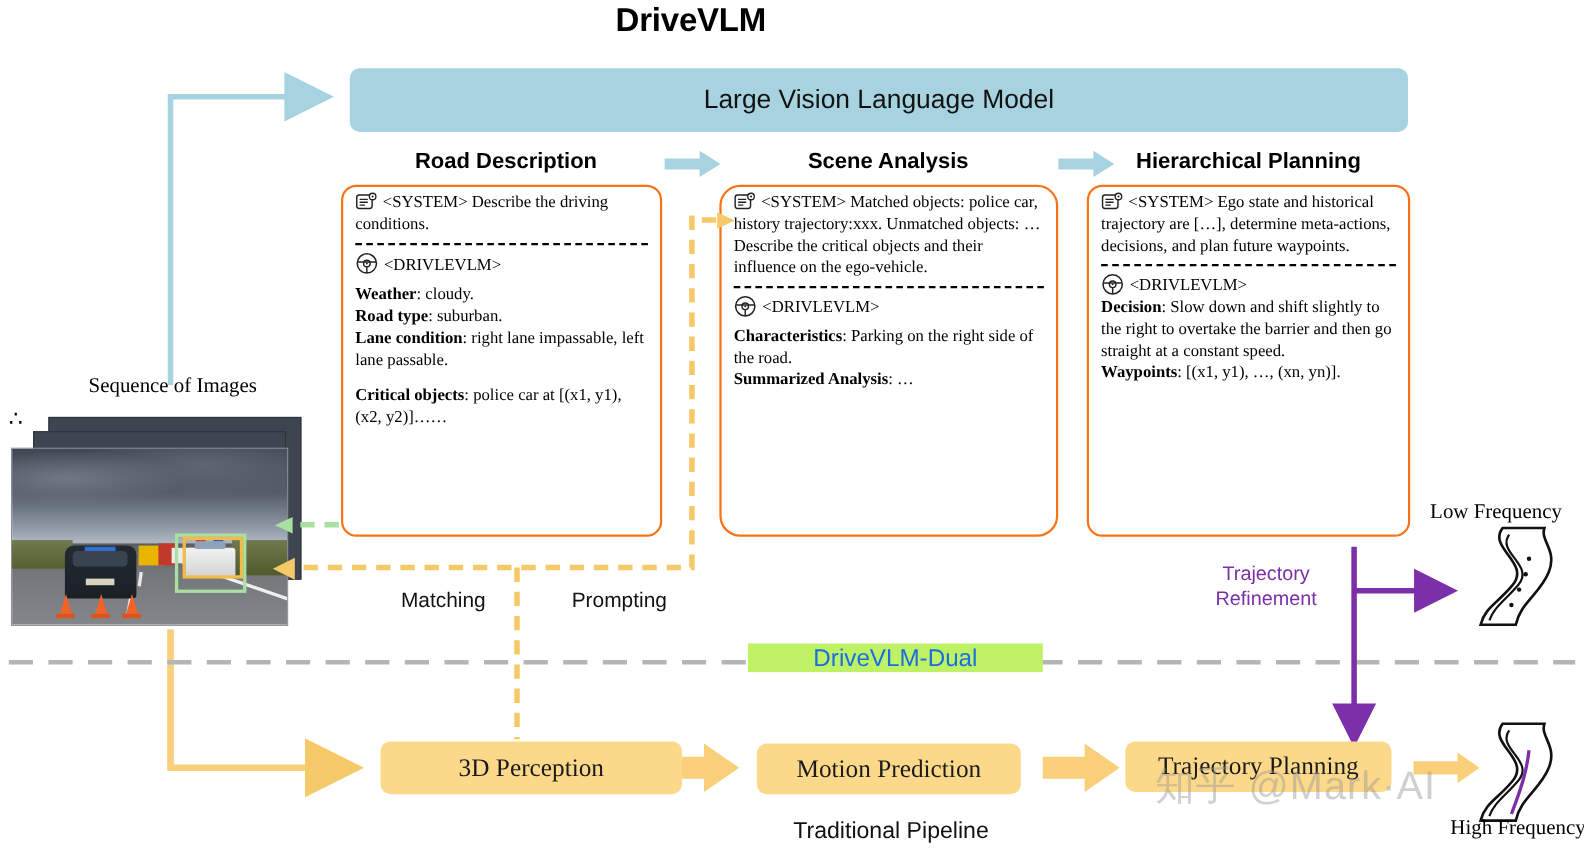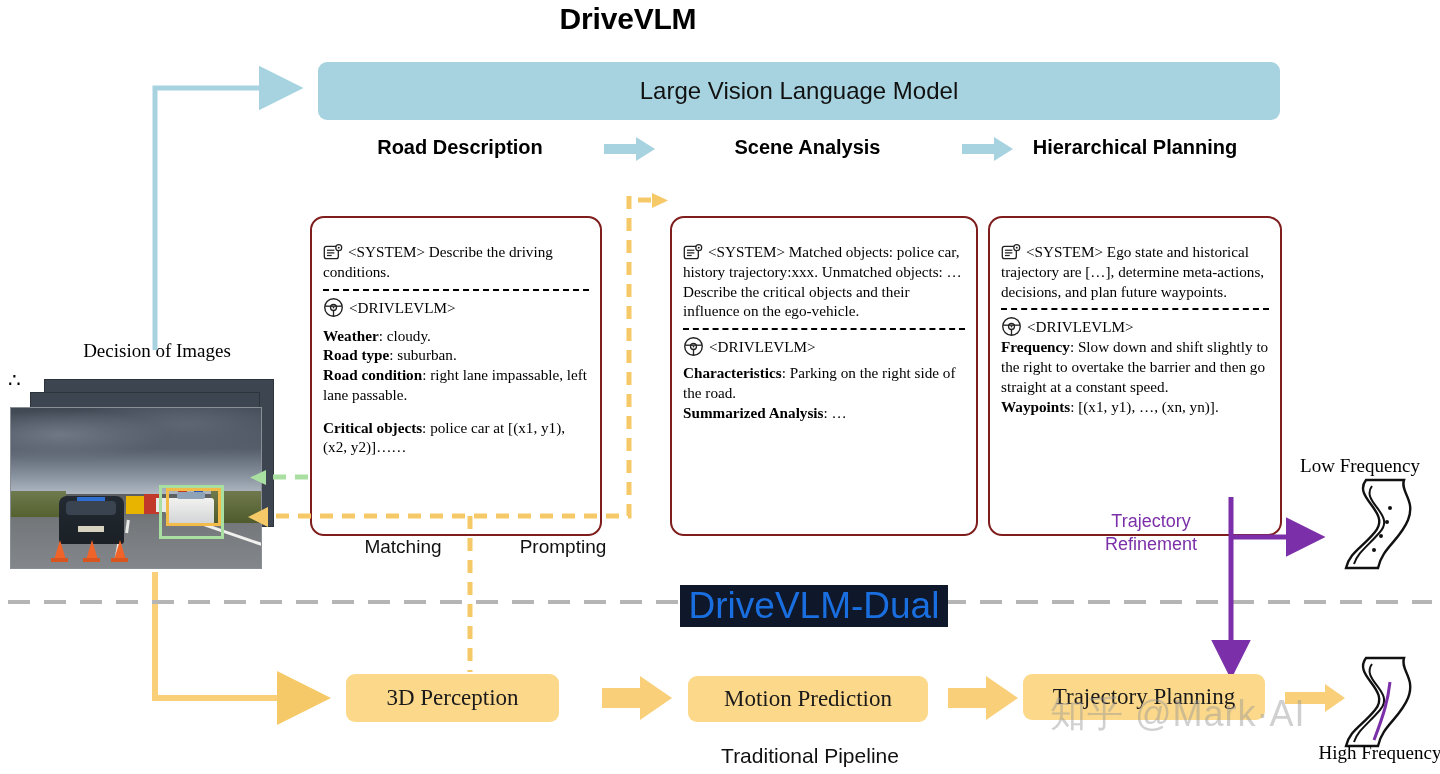--- a/index.html
+++ b/index.html
@@ -42,27 +42,27 @@
   #head-ana   { left: 655px; top: 136px; width: 305px; }
   #head-plan  { left: 985px; top: 136px; width: 300px; }
 
   
   .teal-arrow { width: 52px; height: 26px; }
   #teal1 { left: 604px; top: 136px; }
   #teal2 { left: 962px; top: 136px; }
 
   
   .card {
-    border: 2px solid #7f1d1d; border-radius: 14px;
-    background: #fff; padding: 24px 11px 8px 11px;
+    border: 2px solid #f97316; border-radius: 14px;
+    background: #fff; padding: 4px 11px 8px 11px;
     font-family: "Liberation Serif", serif;
-    font-size: 15.2px; line-height: 1.30; color: #000; margin-top: 48px;
+    font-size: 15.2px; line-height: 1.30; color: #000;
   }
   #card-desc { left: 310px; top: 168px; width: 292px; height: 320px; }
-  #card-ana  { left: 670px; top: 168px; width: 308px; height: 320px; }
+  #card-ana  { left: 654px; top: 168px; width: 308px; height: 320px; border-radius: 19px; }
   #card-plan { left: 988px; top: 168px; width: 294px; height: 320px; }
 
   .divider {
     border-top: 2px dashed #000;
     margin: 7px 0 6px 0;
   }
   .sysline { text-indent: 0; }
   .respline { margin-top: 1px; }
   .muted { color: #9a9a9a; font-family: "Liberation Sans", sans-serif; font-size: 14.4px; }
   b { font-weight: bold; }
@@ -155,37 +155,37 @@
     font-family: "Liberation Sans", sans-serif;
     font-size: 19px; color: #111; text-align:center;
   }
   #lbl-matching  { left: 330px; top: 536px; width: 146px; }
   #lbl-prompting { left: 490px; top: 536px; width: 146px; }
 
   
   #dual-label {
     left: 680px; top: 585px; width: 268px; text-align:center;
     font-family:"Liberation Sans", sans-serif;
-    font-size: 37px; color: #1a6fe0; background:#0f172a;
+    font-size: 22px; color: #1a6fe0; background:#bef264;
   }
 
   
   #traj-refine {
     left: 1078px; top: 510px; width: 146px; text-align:center;
     font-family:"Liberation Sans", sans-serif;
     font-size: 18px; color: #7b2fa8; line-height: 1.25;
   }
 
   
   .pipe-box {
     background:#fcd98a; border-radius: 9px;
     display:flex; align-items:center; justify-content:center;
     font-family:"Liberation Serif", serif; font-size: 23px; color:#1a1a1a;
   }
-  #pipe1 { left: 346px; top: 674px; width: 213px; height: 48px; }
+  #pipe1 { left: 346px; top: 674px; width: 274px; height: 48px; }
   #pipe2 { left: 688px; top: 676px; width: 240px; height: 46px; }
   #pipe3 { left: 1023px; top: 674px; width: 242px; height: 46px; }
 
   #trad-label {
     left: 600px; top: 744px; width: 420px; text-align:center;
     font-family:"Liberation Sans", sans-serif; font-size: 21px; color:#111;
   }
 
   
   #low-freq  { left: 1280px; top: 455px; width: 160px; font-size: 19px; text-align:center; }
@@ -236,21 +236,21 @@
       <circle cx="12" cy="12" r="10" fill="none" stroke="#222" stroke-width="1.6"></circle>
       <circle cx="12" cy="12" r="3.4" fill="none" stroke="#222" stroke-width="1.5"></circle>
       <circle cx="12" cy="12" r="1" fill="#222"></circle>
       <path d="M2.6 10.5 H21.4" stroke="#222" stroke-width="1.5"></path>
       <path d="M12 15.4 V22" stroke="#222" stroke-width="1.5"></path>
     </svg><span>&lt;DRIVLEVLM&gt;</span>
   </div>
   <div style="height:8px"></div>
   <div><b>Weather</b>: cloudy.</div>
   <div><b>Road type</b>: suburban.</div>
-  <div><b>Road condition</b>: right lane impassable, left lane passable.</div>
+  <div><b>Lane condition</b>: right lane impassable, left lane passable.</div>
   <div class="gap"></div>
   <div><b>Critical objects</b>: police car at [(x1, y1), (x2, y2)]……</div>
 </div>
 
 <div class="abs card" id="card-ana">
   <div class="sysline">
     <svg class="icon-inline" viewBox="0 0 24 20">
       <rect x="1.5" y="3.5" width="16" height="14" rx="2.5" fill="none" stroke="#222" stroke-width="1.5"></rect>
       <line x1="4.5" y1="8" x2="13" y2="8" stroke="#222" stroke-width="1.4"></line>
       <line x1="4.5" y1="11" x2="13" y2="11" stroke="#222" stroke-width="1.4"></line>
@@ -288,25 +288,25 @@
   <div class="divider"></div>
   <div class="respline">
     <svg class="icon-wheel" viewBox="0 0 24 24">
       <circle cx="12" cy="12" r="10" fill="none" stroke="#222" stroke-width="1.6"></circle>
       <circle cx="12" cy="12" r="3.4" fill="none" stroke="#222" stroke-width="1.5"></circle>
       <circle cx="12" cy="12" r="1" fill="#222"></circle>
       <path d="M2.6 10.5 H21.4" stroke="#222" stroke-width="1.5"></path>
       <path d="M12 15.4 V22" stroke="#222" stroke-width="1.5"></path>
     </svg><span>&lt;DRIVLEVLM&gt;</span>
   </div>
-  <div><b>Frequency</b>: Slow down and shift slightly to the right to overtake the barrier and then go straight at a constant speed.</div>
+  <div><b>Decision</b>: Slow down and shift slightly to the right to overtake the barrier and then go straight at a constant speed.</div>
   <div><b>Waypoints</b>: [(x1, y1), …, (xn, yn)].</div>
 </div>
 
-<div class="abs" id="seq-label">Decision of Images</div>
+<div class="abs" id="seq-label">Sequence of Images</div>
 <div class="abs" id="dots">∴</div>
 
 <div class="abs photo-shadow" id="photo3"></div>
 <div class="abs photo-shadow" id="photo2"></div>
 <div class="abs" id="photo1">
   <div class="sky"></div>
   <div class="ground"></div>
   <div class="grass-l"></div>
   <div class="grass-r"></div>
   <div class="lane-r"></div>

